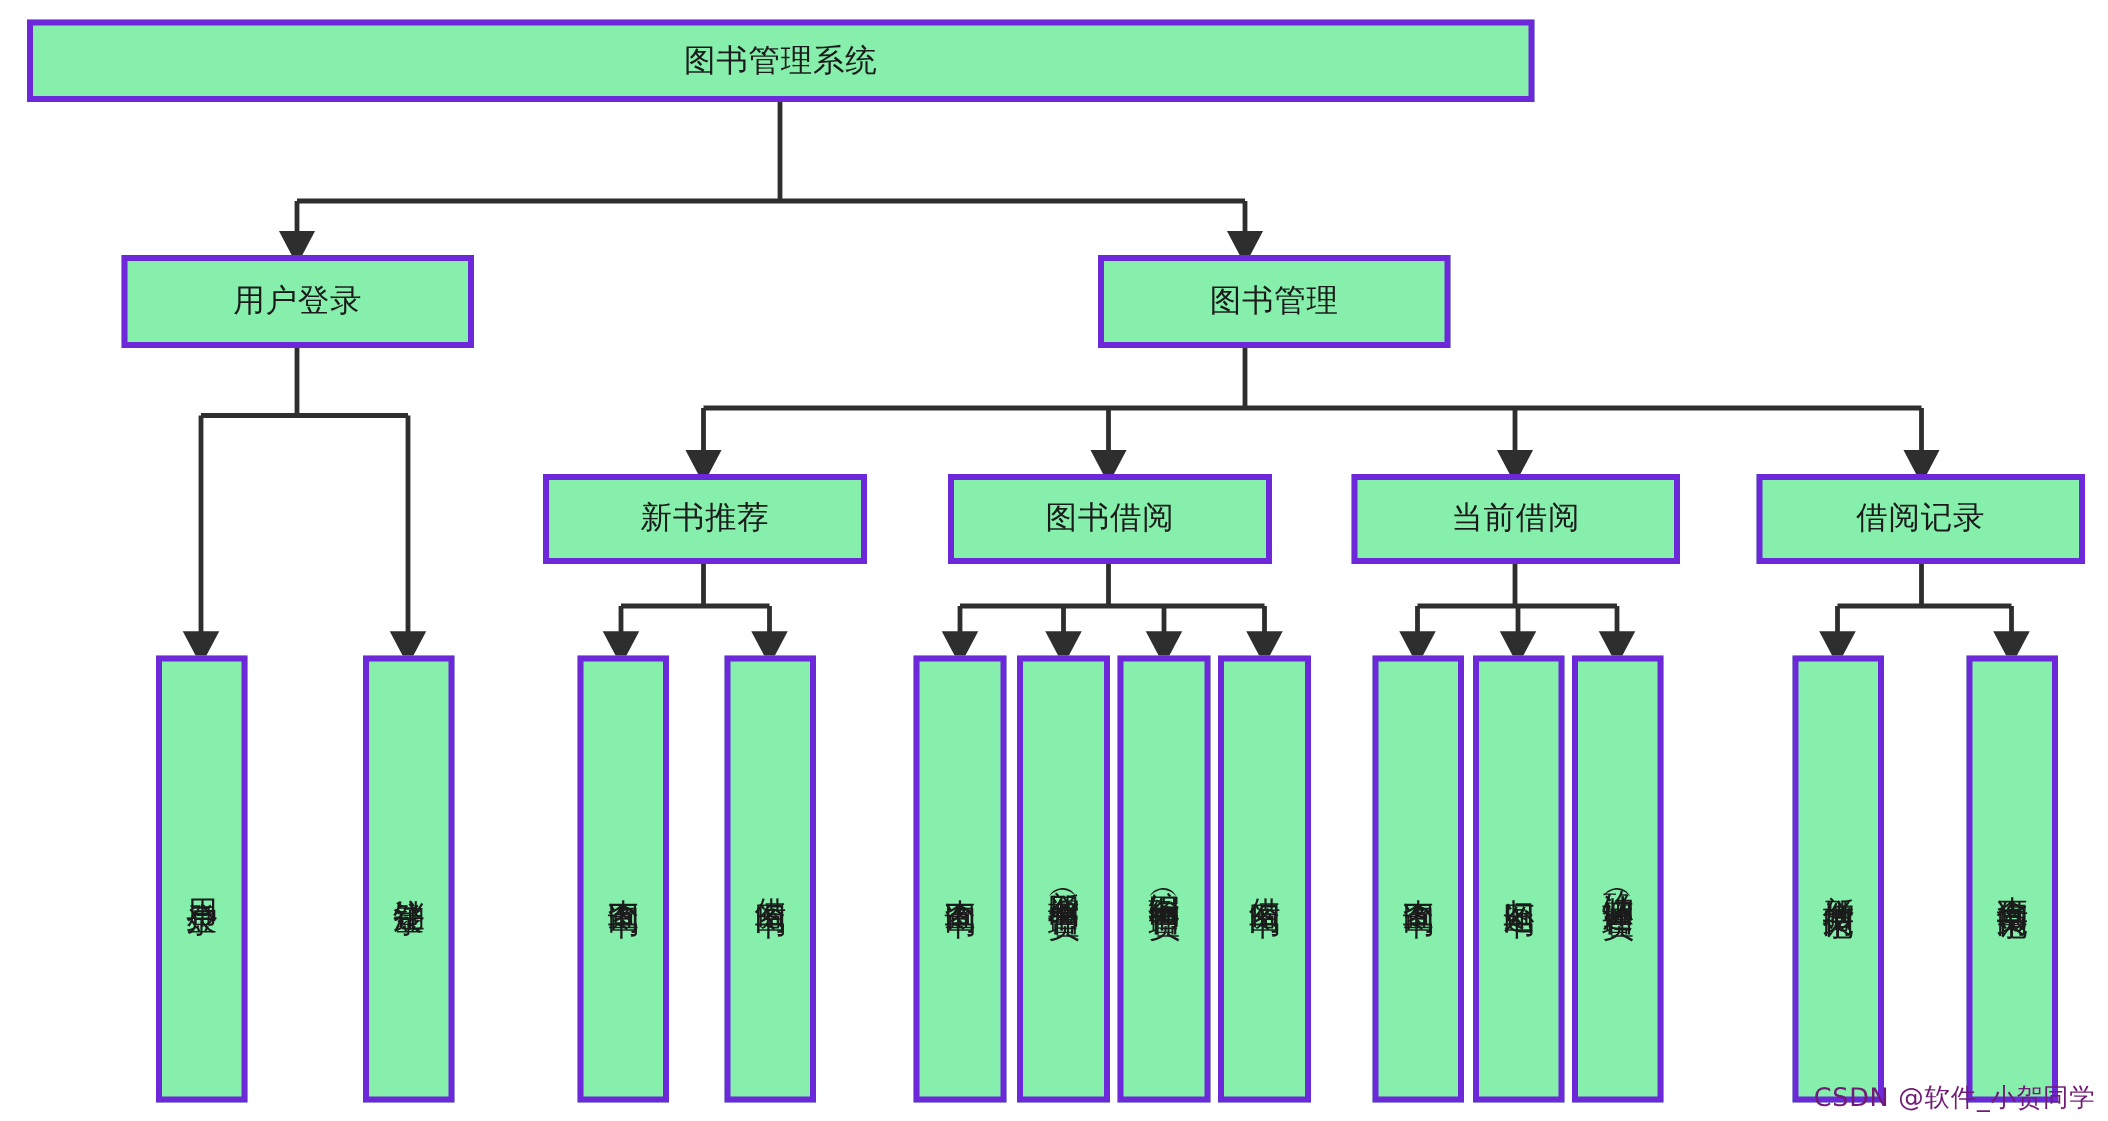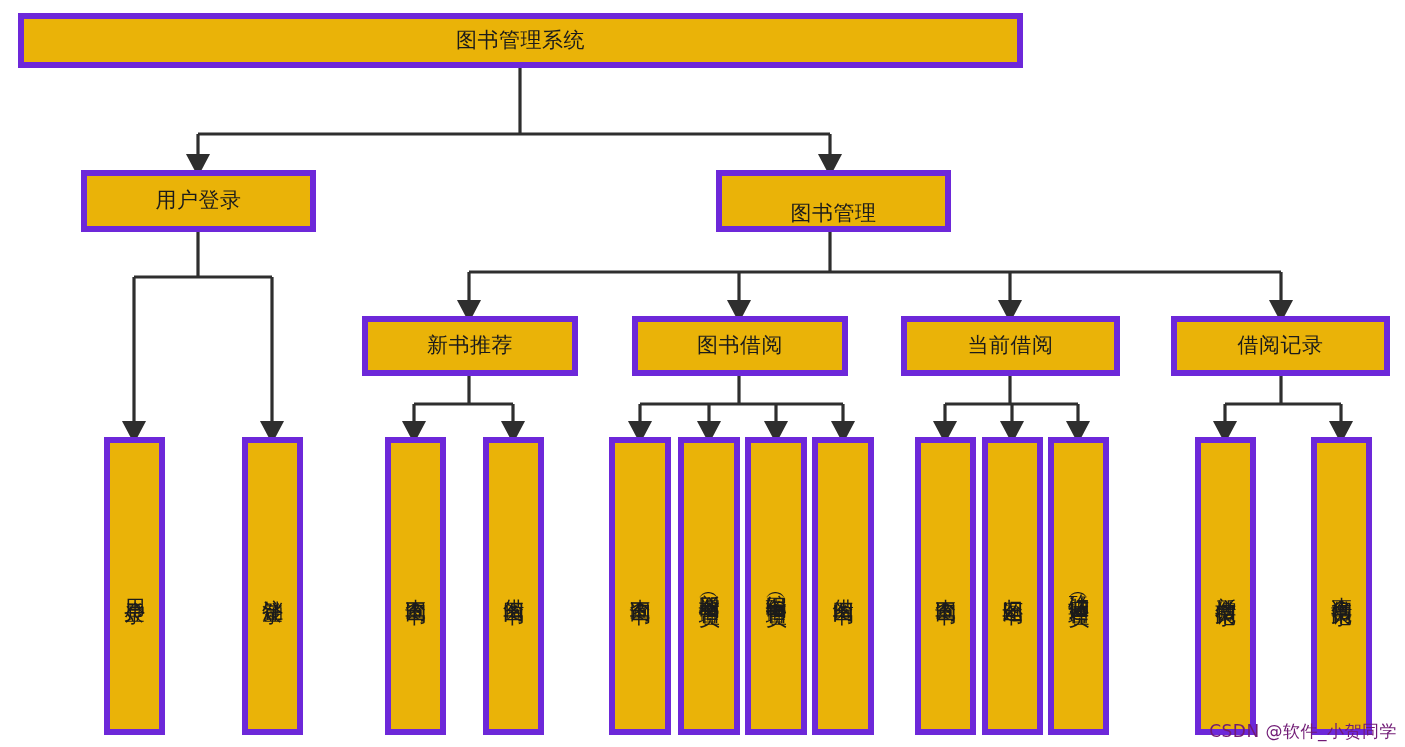--- a/index.html
+++ b/index.html
@@ -22,22 +22,22 @@
   svg.connectors {
     position: absolute;
     left: 0;
     top: 0;
     width: 1405px;
     height: 747px;
   }
   .node {
     position: absolute;
     box-sizing: border-box;
-    background: #eab308;
-    border: 6px solid #6d28d9;
+    background: #86efac;
+    border: 4px solid #6d28d9;
     display: flex;
     align-items: center;
     justify-content: center;
     color: #1b1b1b;
   }
   .node .label {
     font-size: 21px;
     line-height: 1.12;
     letter-spacing: 0.5px;
     text-align: center;
@@ -128,21 +128,21 @@
     </g>
   </svg>
 
   <div class="node" style="left:18px; top:13px; width:1005px; height:55px;">
     <span class="label">图书管理系统</span>
   </div>
 
   <div class="node" style="left:81px; top:170px; width:235px; height:62px;">
     <span class="label">用户登录</span>
   </div>
-  <div class="node" style="left:716px; top:170px; width:235px; height:62px;align-items:flex-end;">
+  <div class="node" style="left:732px; top:170px; width:235px; height:62px;">
     <span class="label">图书管理</span>
   </div>
 
   <div class="node" style="left:362px; top:316px; width:216px; height:60px;">
     <span class="label">新书推荐</span>
   </div>
   <div class="node" style="left:632px; top:316px; width:216px; height:60px;">
     <span class="label">图书借阅</span>
   </div>
   <div class="node" style="left:1171px; top:316px; width:219px; height:60px;">

